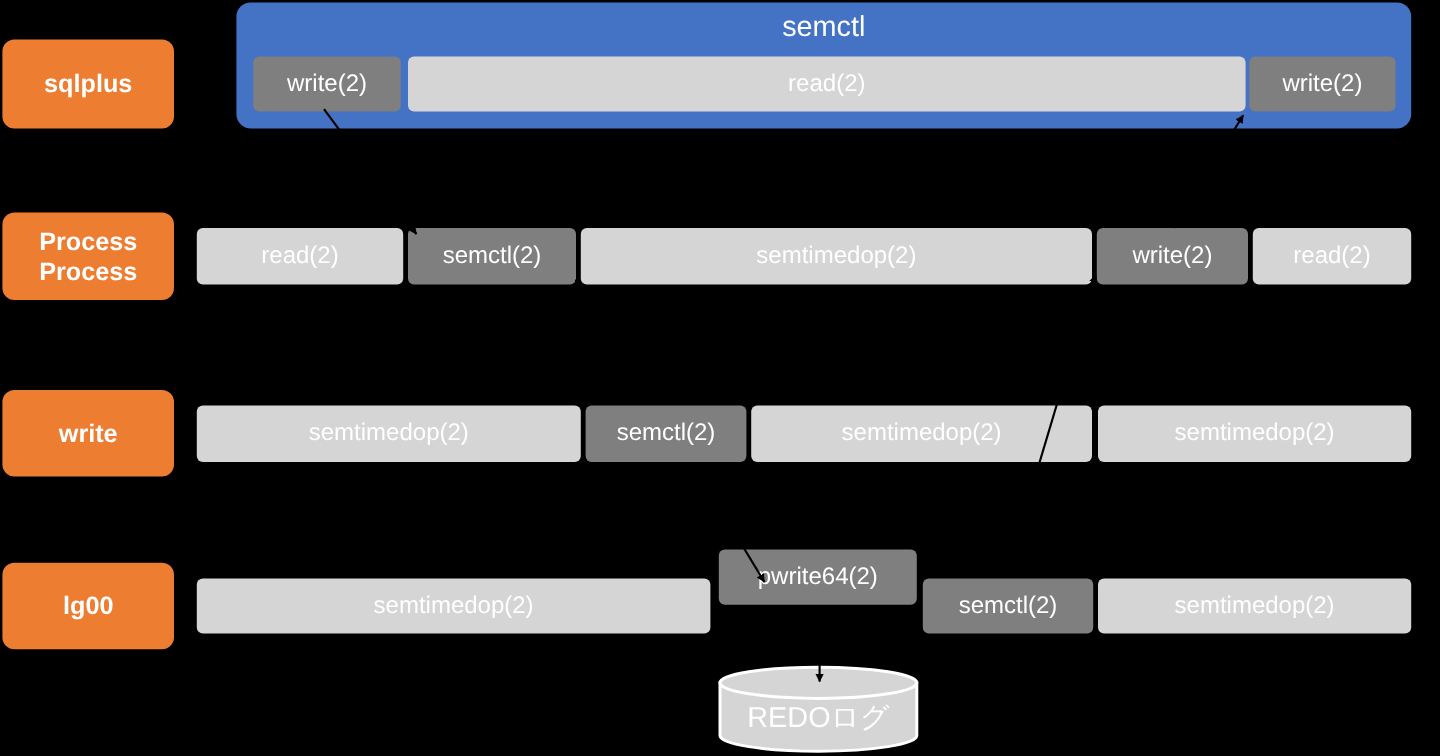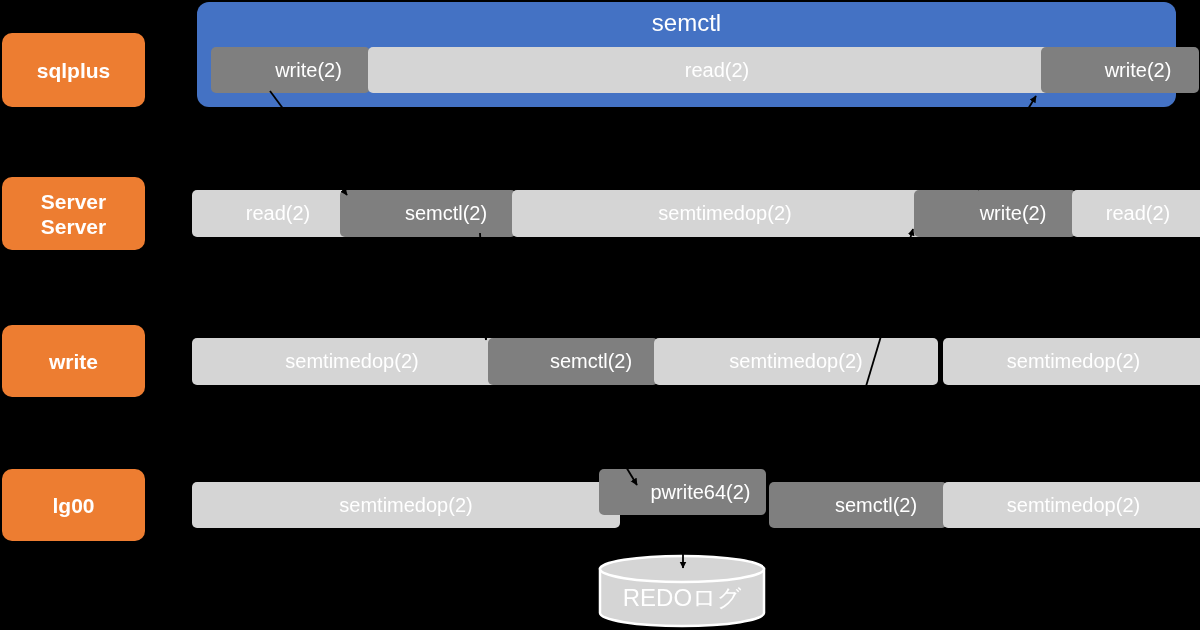--- a/index.html
+++ b/index.html
@@ -23,37 +23,37 @@
   .commit-title{
     position:absolute;left:0;top:7px;width:100%;
     text-align:center;color:var(--text,#fff);font-size:24px;
   }
   .blk{
     position:absolute;height:46px;border-radius:5px;
     display:flex;align-items:center;justify-content:center;
     color:var(--text,#fff);font-size:20px;white-space:nowrap;overflow:hidden;
     z-index:1;
   }
-  .blk.light{background:var(--light-gray,#D5D5D5);margin-left:28px;}
-  .blk.dark{background:var(--dark-gray,#7F7F7F);padding-left:36px;}
+  .blk.light{background:var(--light-gray,#D5D5D5);}
+  .blk.dark{background:var(--dark-gray,#7F7F7F);}
   .r2{height:47px;}
   .r3{height:47px;}
   .arrow-layer{position:absolute;left:0;top:0;z-index:3;pointer-events:none;}
   .arrow{stroke:var(--arrow,#000);stroke-width:1.8px;fill:none;}
   .cyl{position:absolute;left:597px;top:554px;z-index:1;}
   .cyl-shape{fill:var(--light-gray,#D5D5D5);stroke:#fff;stroke-width:2.5px;}
   .cyl-text{fill:var(--text,#fff);font-size:24px;font-family:"Liberation Sans",sans-serif;}
 </style>
 </head>
 <body>
 
 <div class="canvas">
 
   <div class="plabel" style="top:33px;height:74px">sqlplus</div>
-  <div class="plabel" style="top:177px;height:73px">Server Server</div>
+  <div class="plabel" style="top:177px;height:73px">Process Process</div>
   <div class="plabel" style="top:325px;height:72px">write</div>
   <div class="plabel" style="top:469px;height:72px">lg00</div>
 
   <div class="commit-box">
     <div class="commit-title">semctl</div>
   </div>
 
   <div class="blk dark" style="left:211px;top:47px;width:123px">write(2)</div>
   <div class="blk light" style="left:340px;top:47px;width:698px">read(2)</div>
   <div class="blk dark" style="left:1041px;top:47px;width:122px">write(2)</div>
@@ -63,21 +63,21 @@
   <div class="blk light r2" style="left:484px;top:190px;width:426px">semtimedop(2)</div>
   <div class="blk dark r2" style="left:914px;top:190px;width:126px">write(2)</div>
   <div class="blk light r2" style="left:1044px;top:190px;width:132px">read(2)</div>
 
   <div class="blk light r3" style="left:164px;top:338px;width:320px">semtimedop(2)</div>
   <div class="blk dark r3" style="left:488px;top:338px;width:134px">semctl(2)</div>
   <div class="blk light r3" style="left:626px;top:338px;width:284px">semtimedop(2)</div>
   <div class="blk light r3" style="left:915px;top:338px;width:261px">semtimedop(2)</div>
 
   <div class="blk light" style="left:164px;top:482px;width:428px">semtimedop(2)</div>
-  <div class="blk dark" style="left:599px;top:469px;width:131px">pwrite64(2)</div>
+  <div class="blk dark" style="left:599px;top:458px;width:165px">pwrite64(2)</div>
   <div class="blk dark" style="left:769px;top:482px;width:142px">semctl(2)</div>
   <div class="blk light" style="left:915px;top:482px;width:261px">semtimedop(2)</div>
 
   <svg class="cyl" width="170" height="74" viewBox="0 0 170 74">
     <path class="cyl-shape" d="M3 15 L3 59 A82 13 0 0 0 167 59 L167 15 Z"></path>
     <ellipse class="cyl-shape" cx="85" cy="15" rx="82" ry="13"></ellipse>
     <text class="cyl-text" x="85" y="52" text-anchor="middle">REDOログ</text>
   </svg>
 
   <svg class="arrow-layer" width="1200" height="630" viewBox="0 0 1200 630">

